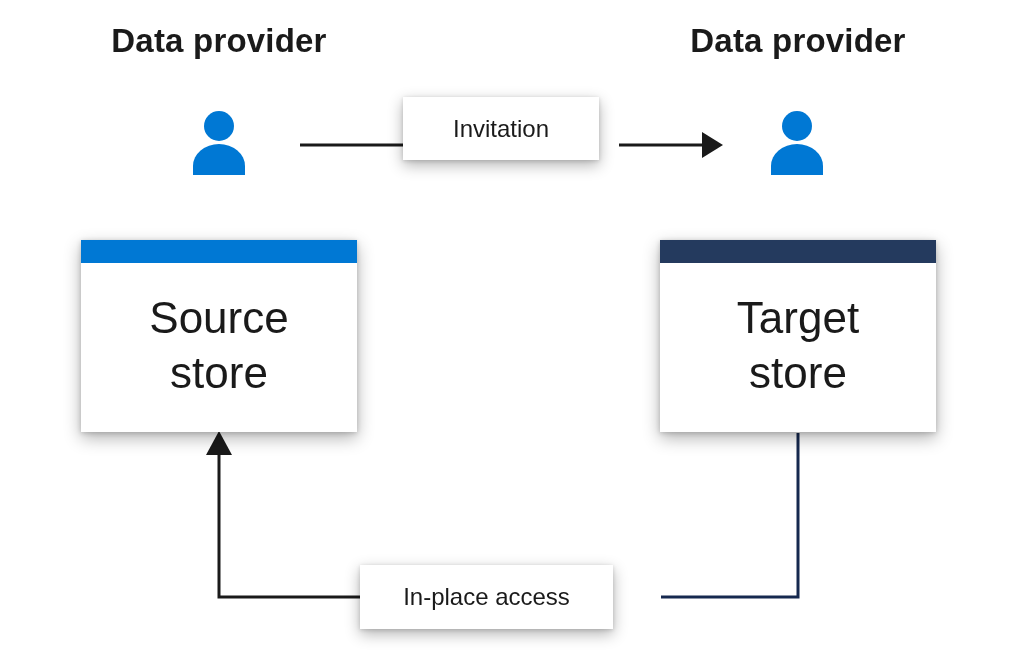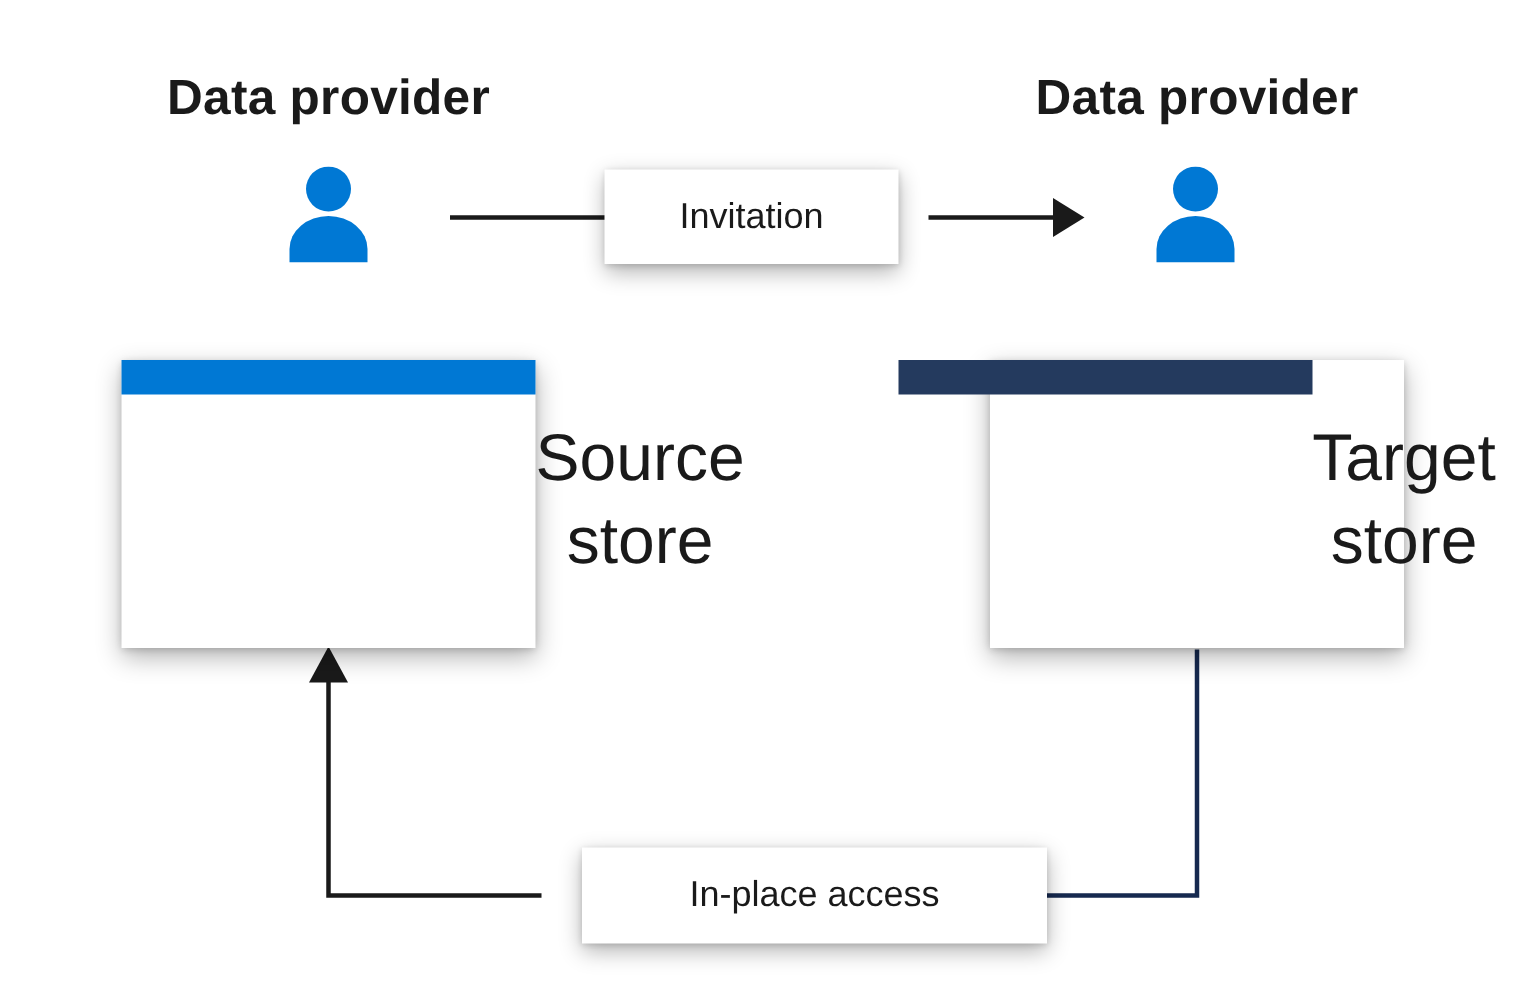--- a/index.html
+++ b/index.html
@@ -24,21 +24,20 @@
 
   .heading {
     position: absolute;
     top: 22px;
     transform: translateX(-50%);
     font-size: 33px;
     font-weight: 700;
     letter-spacing: 0.2px;
     white-space: nowrap;
     z-index: 2;
-    margin-top: 24px;
   }
   .heading-provider { left: 219px; }
   .heading-consumer { left: 798px; }
 
   .person {
     position: absolute;
     width: 56px;
     height: 64px;
     z-index: 2;
   }
@@ -46,21 +45,21 @@
   .person-right { left: 769px; top: 111px; }
 
   .store-box {
     position: absolute;
     top: 240px;
     width: 276px;
     height: 192px;
     background: #ffffff;
     box-shadow: 0 6px 16px rgba(0,0,0,0.30), 0 1px 5px rgba(0,0,0,0.18);
     display: flex;
-    flex-direction: row;
+    flex-direction: column;
     z-index: 2;
   }
   .store-source { left: 81px; }
   .store-target { left: 660px; justify-content: center; }
 
   .store-header {
     height: 23px;
     width: 100%;
     flex: 0 0 auto;
   }
@@ -83,22 +82,22 @@
     position: absolute;
     background: #ffffff;
     box-shadow: 0 5px 14px rgba(0,0,0,0.30), 0 1px 4px rgba(0,0,0,0.15);
     display: flex;
     align-items: center;
     justify-content: center;
     font-size: 24px;
     z-index: 3;
     white-space: nowrap;
   }
-  .label-invitation { left: 403px; top: 113px; width: 196px; height: 63px; }
-  .label-inplace    { left: 360px; top: 565px; width: 310px; height: 64px; margin-left: 28px; }
+  .label-invitation { left: 403px; top: 97px; width: 196px; height: 63px; }
+  .label-inplace    { left: 360px; top: 565px; width: 253px; height: 64px; }
 </style>
 </head>
 <body>
 
 <div class="canvas">
 
   <svg class="lines-layer" width="1024" height="672" viewBox="0 0 1024 672" xmlns="http://www.w3.org/2000/svg">
 
     <path d="M300 145 H404" fill="none" stroke-width="3" stroke="#1A1A1A"></path>
     <path d="M619 145 H703" fill="none" stroke-width="3" stroke="#1A1A1A"></path>

